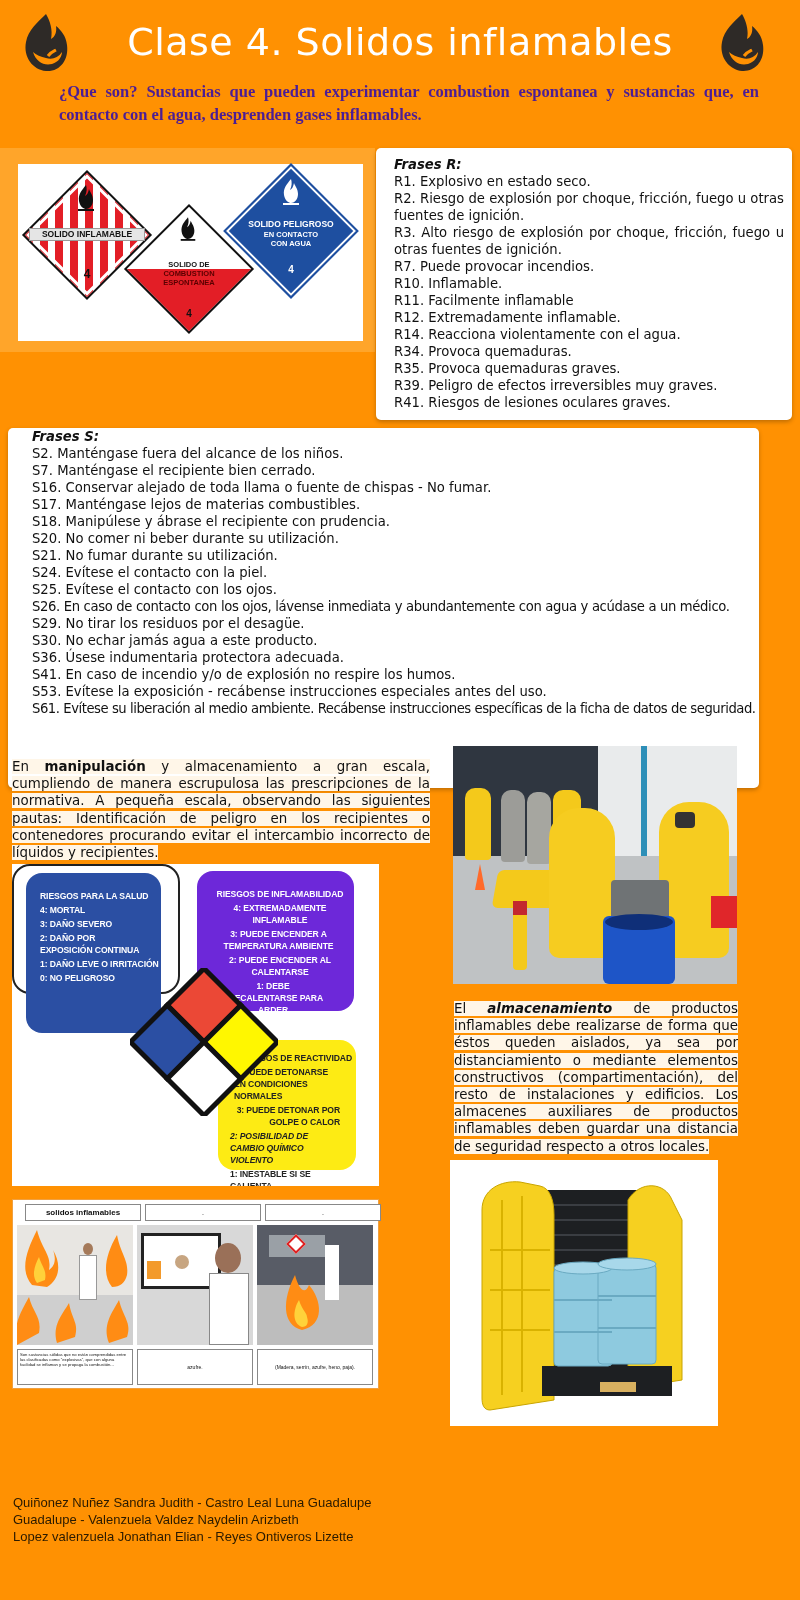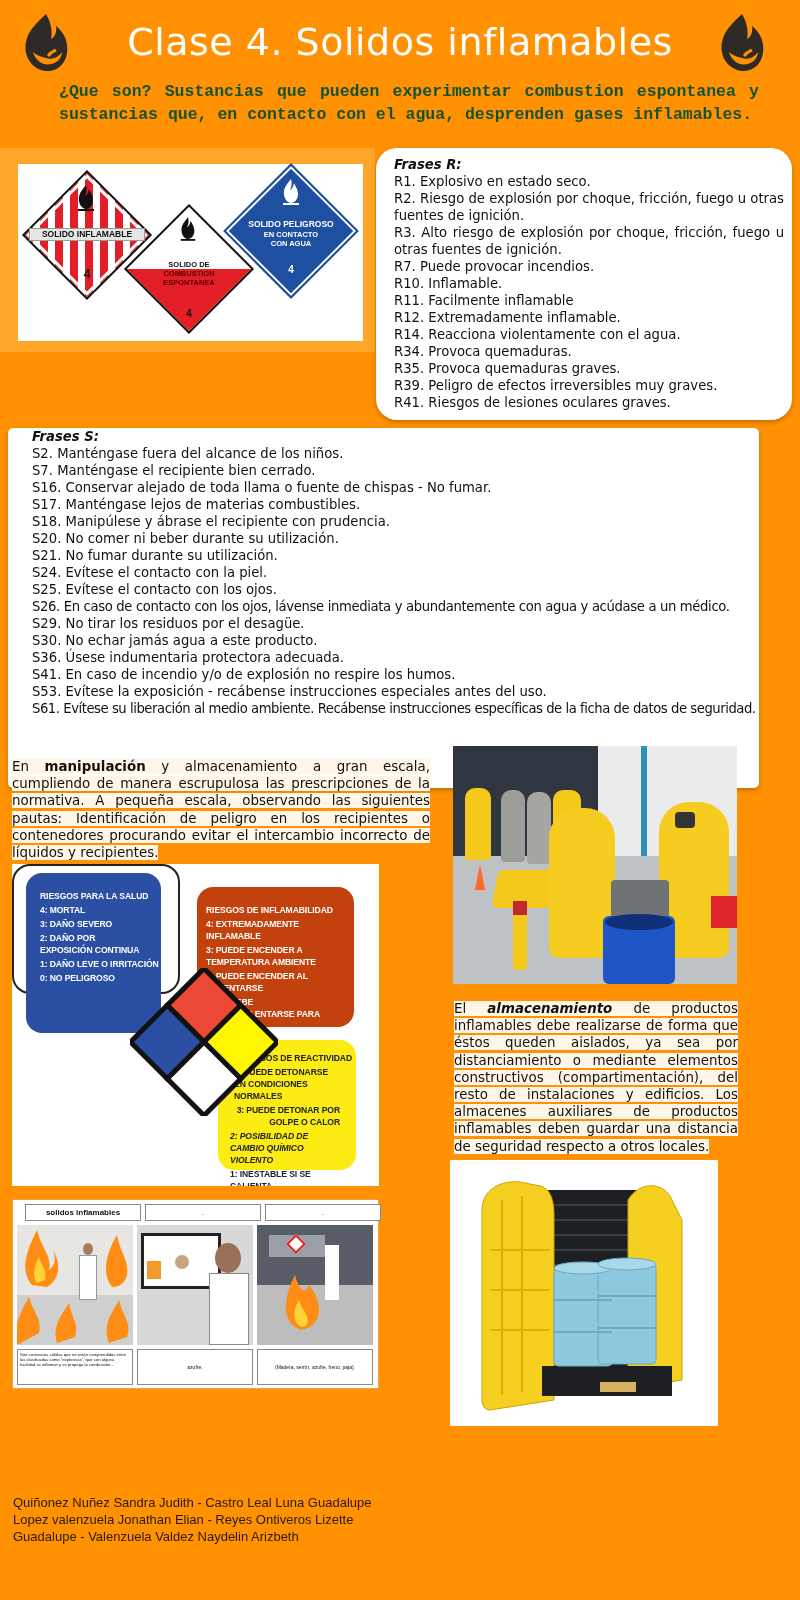--- a/index.html
+++ b/index.html
@@ -16,23 +16,23 @@
   .flame { position: absolute; width: 60px; height: 62px; }
   .flame svg { width: 100%; height: 100%; }
   .title {
     position: absolute; left: 0; top: 20px; width: 800px;
     text-align: center; color: #fff;
     font-family: "DejaVu Sans", sans-serif;
     font-size: 38px; font-weight: normal; letter-spacing: 0.5px;
   }
   .intro {
     position: absolute; left: 59px; top: 80px; width: 700px;
-    font-family: Liberation Mono, monospace;
+    font-family: Liberation Serif, serif;
     font-weight: bold; font-size: 16.5px; line-height: 23px;
-    text-align: justify; text-align-last: left; color: #14532d;
+    text-align: justify; text-align-last: left; color: #4c1d95;
   }
 
   
   .placard-panel {
     position: absolute; left: 0; top: 148px; width: 375px; height: 204px;
     background: #ffa52a;
   }
   .placard-img {
     position: absolute; left: 18px; top: 16px; width: 345px; height: 177px;
     background: #fff;
@@ -49,21 +49,21 @@
   }
 
   
   .card {
     position: absolute; background: #fff; border-radius: 5px;
     box-shadow: 0 2px 4px rgba(0,0,0,0.25);
     font-family: "DejaVu Sans", sans-serif;
     font-size: 13.2px; line-height: 17px; color: #111;
   }
   .card .hdr { font-weight: bold; font-style: italic; }
-  .card-r { left: 376px; top: 148px; width: 416px; height: 272px; padding: 8px 8px 0 18px; text-align: justify; border-radius: 21px; }
+  .card-r { left: 376px; top: 148px; width: 416px; height: 272px; padding: 8px 8px 0 18px; text-align: justify; }
   .card-s { left: 8px; top: 428px; width: 751px; height: 360px; padding: 0 4px 0 24px; }
   .card-s .line { white-space: nowrap; }
 
   
   .hl {
     position: absolute; font-family: "DejaVu Sans", sans-serif;
     font-size: 13.4px; line-height: 17.2px; text-align: justify; color: #111;
   }
   .hl span.t { background: #fff6e8; box-decoration-break: clone; -webkit-box-decoration-break: clone; }
   .p-manip { left: 12px; top: 758px; width: 418px; text-align-last: left; }
@@ -72,21 +72,21 @@
   
   .nfpa {
     position: absolute; left: 12px; top: 864px; width: 367px; height: 322px;
     background: #fff; overflow: hidden;
     font-family: "DejaVu Sans Mono", monospace; font-weight: bold;
   }
   .nfpa-box { position: absolute; border-radius: 16px; color: #fff; font-family: "Liberation Sans", sans-serif; font-weight: bold; font-size: 8.6px; line-height: 12px; letter-spacing: -0.1px; }
   .nfpa-box .h { margin-bottom: 2px; }
   .nfpa-box .it { margin-bottom: 2px; }
   .blue-box { left: 14px; top: 9px; width: 135px; height: 160px; background: #2b4fa3; padding: 17px 0 0 14px; }
-  .red-box { left: 185px; top: 23px; width: 157px; height: 140px; background: #c2410c; padding: 17px 0 0 9px; }
+  .red-box { left: 185px; top: 7px; width: 157px; height: 140px; background: #6d28d9; padding: 17px 0 0 9px; text-align: center; }
   .yellow-box { left: 206px; top: 176px; width: 138px; height: 130px; background: #fdeb14; color: #222; padding: 12px 4px 0 0; text-align: right; }
   .white-box { left: 14px; top: 187px; width: 168px; height: 130px; border: 2px solid #222; border-radius: 18px; background: #fff; color: #222; padding: 20px 0 0 20px; font-family: "Liberation Sans", sans-serif; font-weight: bold; font-size: 9px; }
   .white-box .oxi { font-size: 16px; margin-top: 14px; }
   .white-box .oxi small { font-size: 9px; font-weight: bold; }
   .white-box .w { margin-top: 18px; }
   .nfpa-diamond { position: absolute; left: 118px; top: 104px; width: 148px; height: 148px; }
 
   
   .story {
     position: absolute; left: 12px; top: 1199px; width: 367px; height: 190px;
@@ -354,15 +354,15 @@
       <line x1="104" y1="140" x2="162" y2="140"></line>
         <line x1="104" y1="172" x2="162" y2="172"></line>
       <line x1="148" y1="136" x2="206" y2="136"></line>
         <line x1="148" y1="168" x2="206" y2="168"></line>
     </g>
   </svg>
 </div>
 
 <div class="authors">
   <div>Quiñonez Nuñez Sandra Judith - Castro Leal Luna Guadalupe</div>
+  <div>Guadalupe - Valenzuela Valdez Naydelin Arizbeth</div>
   <div>Lopez valenzuela Jonathan Elian - Reyes Ontiveros Lizette</div>
-  <div>Guadalupe - Valenzuela Valdez Naydelin Arizbeth</div>
 </div>
 
 </body></html>

